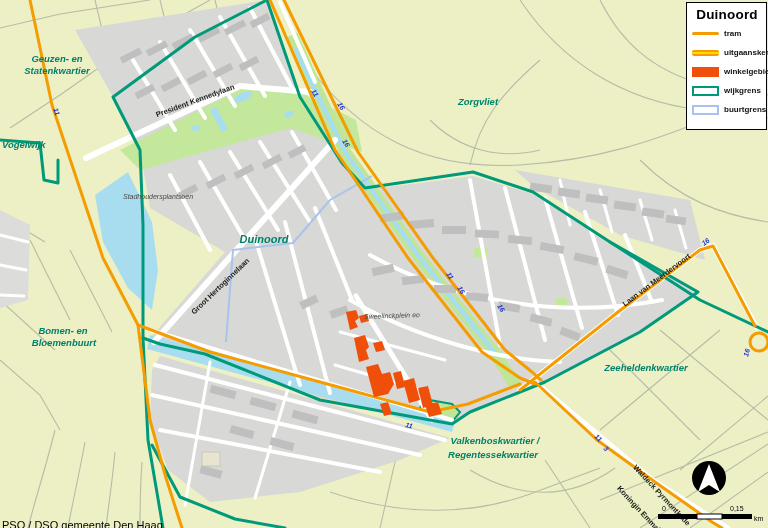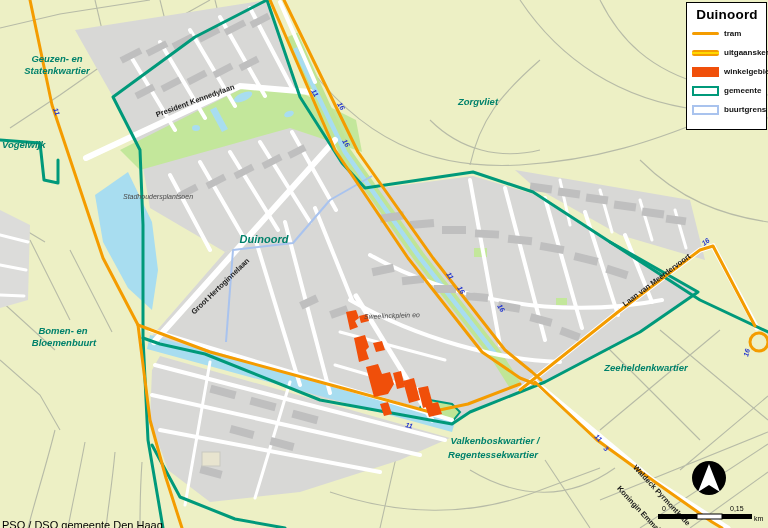--- a/index.html
+++ b/index.html
@@ -259,21 +259,21 @@
     <div class="lrow">
       <div class="lsw uit"></div>
       <div class="ltxt">uitgaanskern</div>
     </div>
     <div class="lrow">
       <div class="lsw wink"></div>
       <div class="ltxt">winkelgebied</div>
     </div>
     <div class="lrow">
       <div class="lsw wijk"></div>
-      <div class="ltxt">gemeente</div>
+      <div class="ltxt">wijkgrens</div>
     </div>
     <div class="lrow">
       <div class="lsw buurt"></div>
       <div class="ltxt">buurtgrens</div>
     </div>
   </div>
 
   <div id="credit">PSO / DSO gemeente Den Haag</div>
 </div>
 

